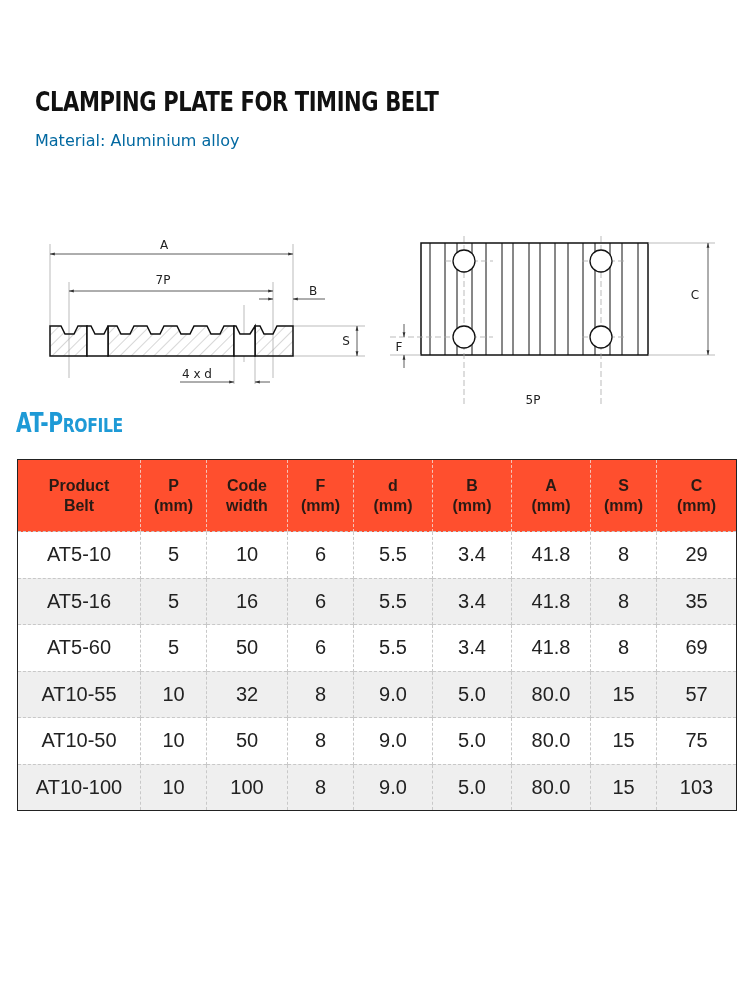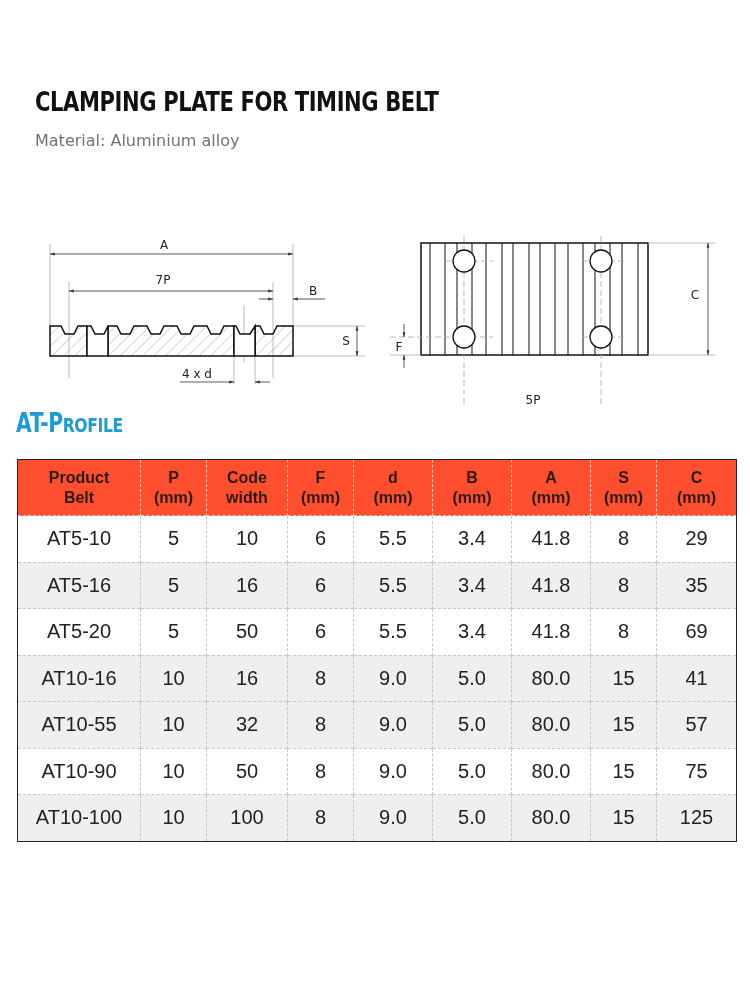--- a/index.html
+++ b/index.html
@@ -1,23 +1,23 @@
 <!DOCTYPE html>
 <html><head>
 <meta charset="utf-8">
 <style>
   html, body { margin: 0; padding: 0; background: #ffffff; }
   body { width: 750px; height: 989px; position: relative; overflow: hidden; font-family: "Liberation Sans", sans-serif; color: #111; }
   .title { position: absolute; left: 35px; top: 86px; font-family: "DejaVu Sans", sans-serif; font-weight: bold; font-size: 27px; letter-spacing: -0.5px; transform: scaleX(0.78); transform-origin: left top; color: #111; white-space: nowrap; }
-  .subtitle { position: absolute; left: 35px; top: 131px; font-family: "DejaVu Sans", sans-serif; font-size: 16px; color: #737373; }
+  .subtitle { position: absolute; left: 35px; top: 131px; font-family: "DejaVu Sans", sans-serif; font-size: 16px; color: #0369a1; }
   .diagram { position: absolute; left: 0; top: 225px; }
   .profile { position: absolute; left: 16px; top: 408px; font-family: "DejaVu Sans", sans-serif; font-weight: bold; font-size: 26px; color: #1e9ad6; transform: scaleX(0.78); transform-origin: left top; white-space: nowrap; letter-spacing: -0.5px; }
   .profile .sc { font-size: 20px; }
   table.spec { position: absolute; left: 17px; top: 459px; width: 719px; border-collapse: collapse; border: 1.5px solid #222; table-layout: fixed; }
-  table.spec th { background: #ff4f2e; color: #2a1a14; font-weight: bold; font-size: 16px; line-height: 20px; height: 47px; padding: 4px; text-align: center; border-left: 1px dashed #f6c2b6; margin-left: 8px; }
+  table.spec th { background: #ff4f2e; color: #2a1a14; font-weight: bold; font-size: 16px; line-height: 20px; height: 47px; padding: 12px; text-align: center; border-left: 1px dashed #f6c2b6; margin-left: 8px; }
   table.spec th:first-child { border-left: none; }
   table.spec td { font-size: 20px; height: 45.5px; padding: 0; text-align: center; color: #222; border-left: 1px dashed #c8c8c8; border-top: 1px dashed #c8c8c8; }
   table.spec td:first-child { border-left: none; }
   table.spec tr.alt td { background: #efefef; }
 </style>
 </head>
 <body>
 
 <div class="title">CLAMPING PLATE FOR TIMING BELT</div>
 <div class="subtitle">Material: Aluminium alloy</div>
@@ -192,68 +192,57 @@
         <td>5</td>
         <td>16</td>
         <td>6</td>
         <td>5.5</td>
         <td>3.4</td>
         <td>41.8</td>
         <td>8</td>
         <td>35</td>
     </tr>
     <tr>
-      <td>AT5-20</td>
+      <td>AT5-60</td>
         <td>5</td>
         <td>50</td>
         <td>6</td>
         <td>5.5</td>
         <td>3.4</td>
         <td>41.8</td>
         <td>8</td>
         <td>69</td>
     </tr>
     <tr class="alt">
-      <td>AT10-16</td>
-        <td>10</td>
-        <td>16</td>
-        <td>8</td>
-        <td>9.0</td>
-        <td>5.0</td>
-        <td>80.0</td>
-        <td>15</td>
-        <td>41</td>
-    </tr>
-    <tr class="alt">
       <td>AT10-55</td>
         <td>10</td>
         <td>32</td>
         <td>8</td>
         <td>9.0</td>
         <td>5.0</td>
         <td>80.0</td>
         <td>15</td>
         <td>57</td>
     </tr>
     <tr>
-      <td>AT10-90</td>
+      <td>AT10-50</td>
         <td>10</td>
         <td>50</td>
         <td>8</td>
         <td>9.0</td>
         <td>5.0</td>
         <td>80.0</td>
         <td>15</td>
         <td>75</td>
     </tr>
     <tr class="alt">
       <td>AT10-100</td>
         <td>10</td>
         <td>100</td>
         <td>8</td>
         <td>9.0</td>
         <td>5.0</td>
         <td>80.0</td>
         <td>15</td>
-        <td>125</td>
+        <td>103</td>
     </tr>
   </tbody>
 </table>
 
 </body></html>

